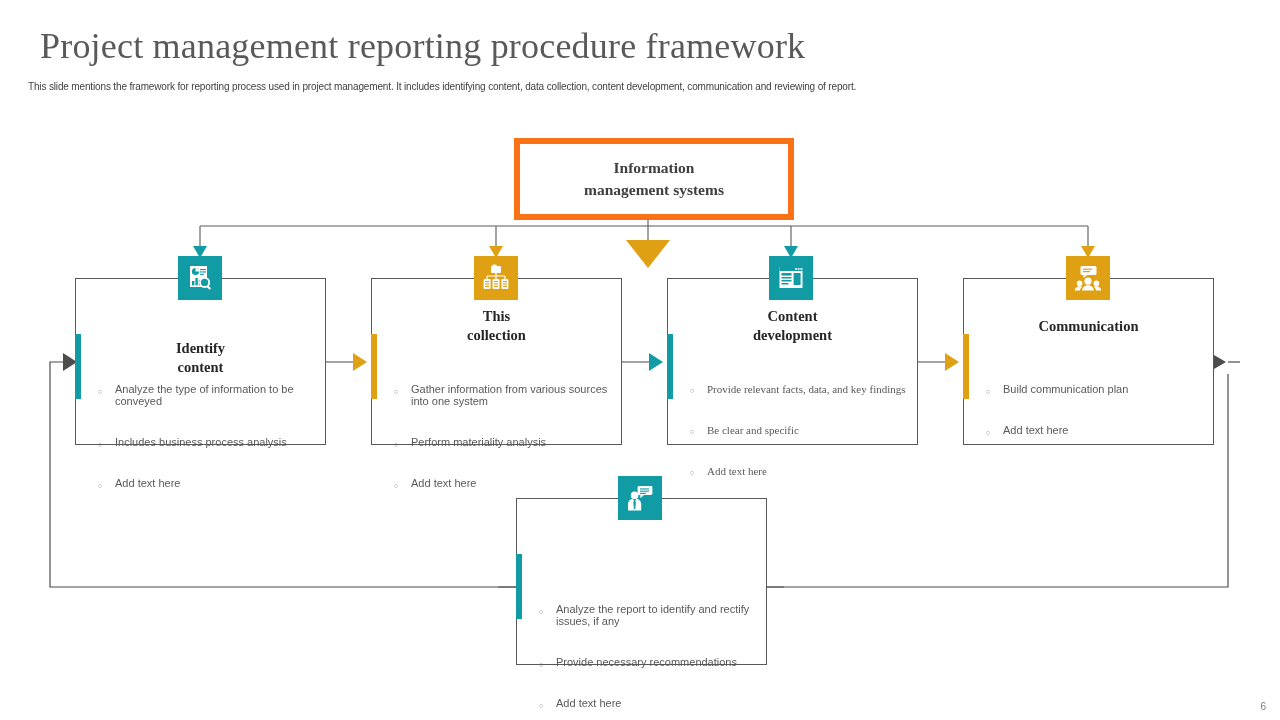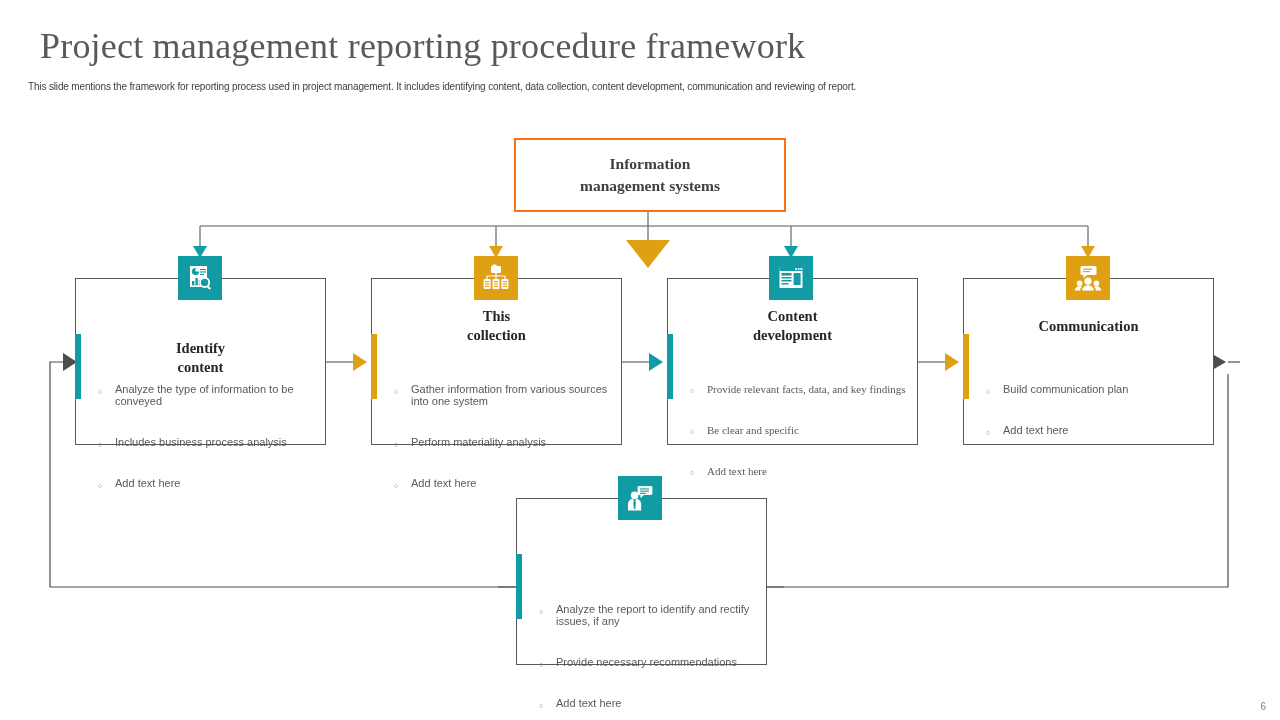--- a/index.html
+++ b/index.html
@@ -28,21 +28,21 @@
     position:absolute;right:14px;bottom:8px;
     font-size:10px;color:#808080;
   }
 
   
   #wires{position:absolute;left:0;top:0;width:1280px;height:720px;pointer-events:none;}
 
   
   .root-box{
     position:absolute;left:514px;top:138px;width:268px;height:70px;
-    border:2px solid #f97316;background:#ffffff;
+    border:6px solid #f97316;background:#ffffff;
     display:flex;align-items:center;justify-content:center;
   }
   .root-box .root-label{
     font-family:"Liberation Serif", serif;
     font-weight:bold;font-size:15.5px;line-height:22px;
     color:#404040;text-align:center;
   }
 
   
   .card{

